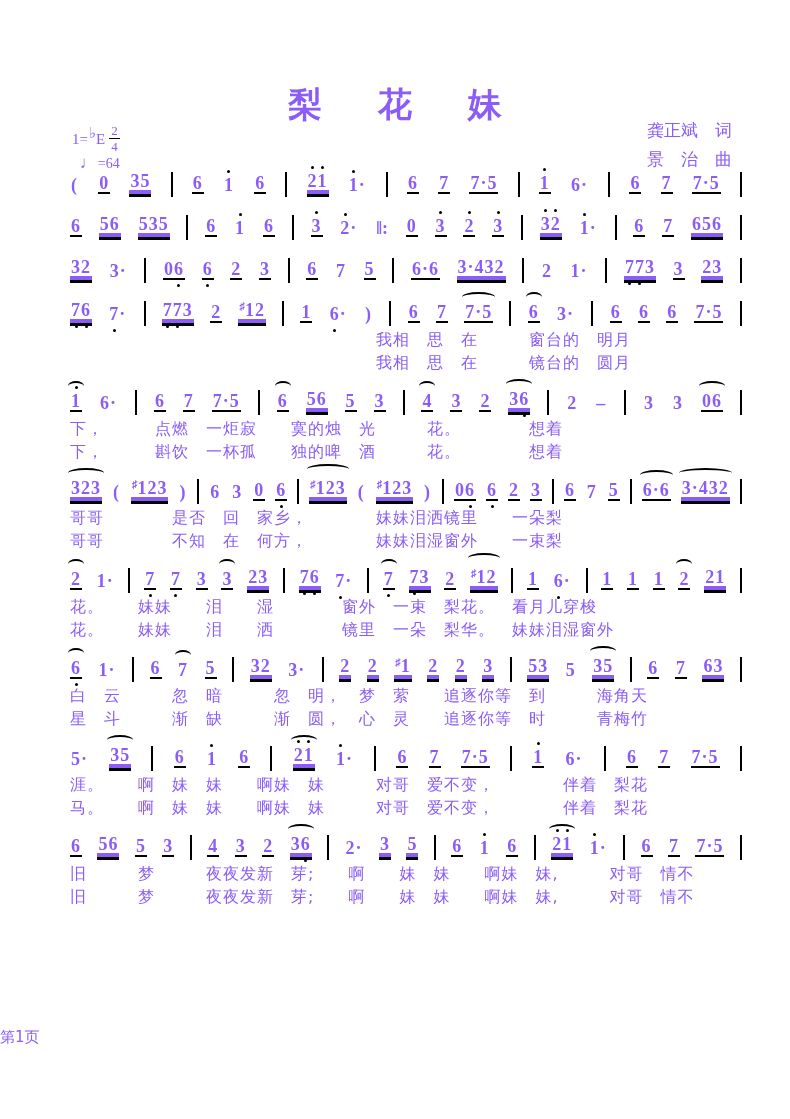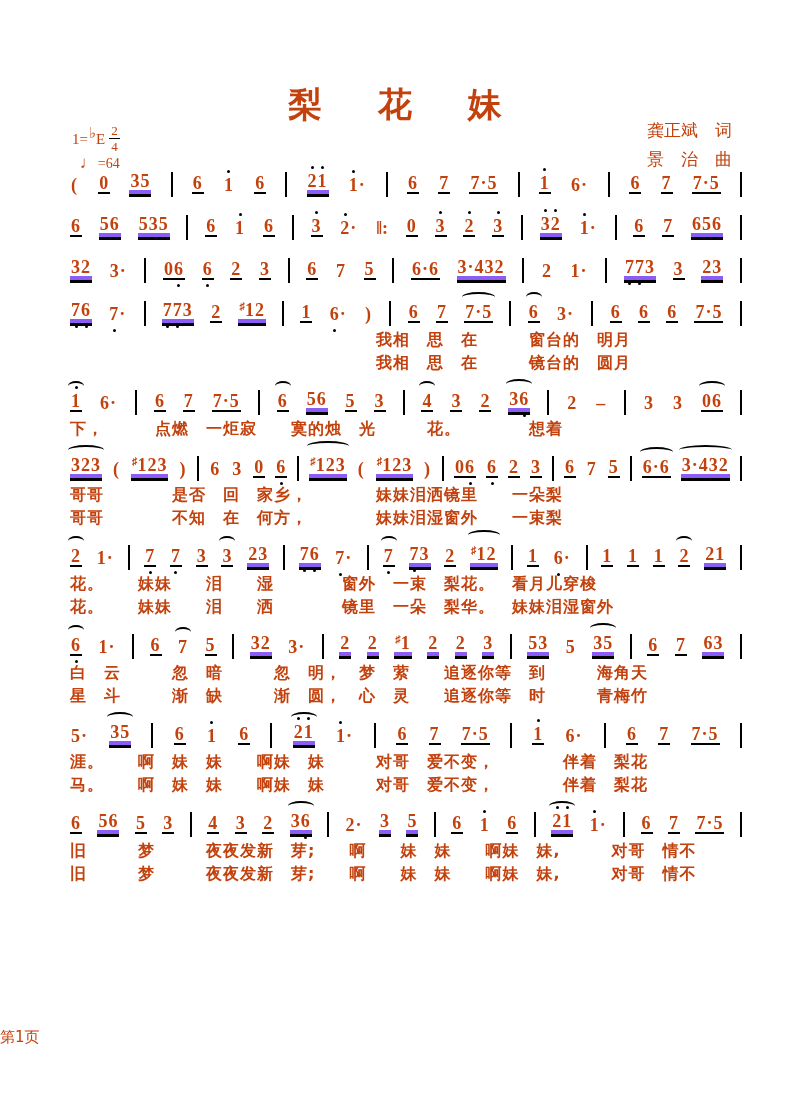--- a/index.html
+++ b/index.html
@@ -1,19 +1,19 @@
 <!DOCTYPE html>
 <html><head>
 <meta charset="utf-8">
 <style>
   html,body{margin:0;padding:0;background:#ffffff;}
   .page{
     position:relative;
     width:790px;height:1119px;
-    background:#ffffff;color:#c2410c;
+    background:#ffffff;color:#8b5cf6;
     font-family:"DejaVu Sans", sans-serif;
     overflow:hidden;
   }
   .song-title{
     margin:0;padding-top:82px;
     text-align:center;
     font-size:34px;font-weight:bold;
     letter-spacing:22px;text-indent:22px;
     font-family:"DejaVu Serif", serif;
   }
@@ -63,21 +63,20 @@
   }
   .sharp{font-size:11px;vertical-align:6px;letter-spacing:0;}
   .bar{
     display:inline-block;width:2px;height:25px;background:#000;
     margin-bottom:-3px;flex:none;
   }
   .repeat{letter-spacing:0;}
   .lyrics-line{
     font-size:16px;line-height:23px;letter-spacing:1px;
     white-space:pre;
-    font-weight:bold;
   }
   .footer{
     position:absolute;top:1028px;left:0;right:0;
     text-align:left;font-size:15px;
   }
 </style>
 </head>
 <body>
 
 <div class="page">
@@ -234,20 +233,21 @@
           <span class="bar"></span>
           <span class="tok"><span class="d">2</span></span>
           <span class="tok"><span class="d">–</span></span>
           <span class="bar"></span>
           <span class="tok"><span class="d">3</span></span>
           <span class="tok"><span class="d">3</span></span>
           <span class="tok arc u1"><span class="d">0</span><span class="d">6</span></span>
           <span class="bar"></span>
         </div>
         <div class="lyrics-line">下，　　　点燃　一炬寂　　寞的烛　光　　　花。　　　　想着</div>
+        <div class="lyrics-line">下，　　　斟饮　一杯孤　　独的啤　酒　　　花。　　　　想着</div>
       </div>
       <div class="system">
         <div class="notes-row">
           <span class="tok arc u2"><span class="d">3</span><span class="d">2</span><span class="d">3</span></span>
           <span class="tok"><span class="d">(</span></span>
           <span class="tok u2"><span class="sharp">♯</span><span class="d">1</span><span class="d">2</span><span class="d">3</span></span>
           <span class="tok"><span class="d">)</span></span>
           <span class="bar"></span>
           <span class="tok"><span class="d">6</span></span>
           <span class="tok"><span class="d">3</span></span>

